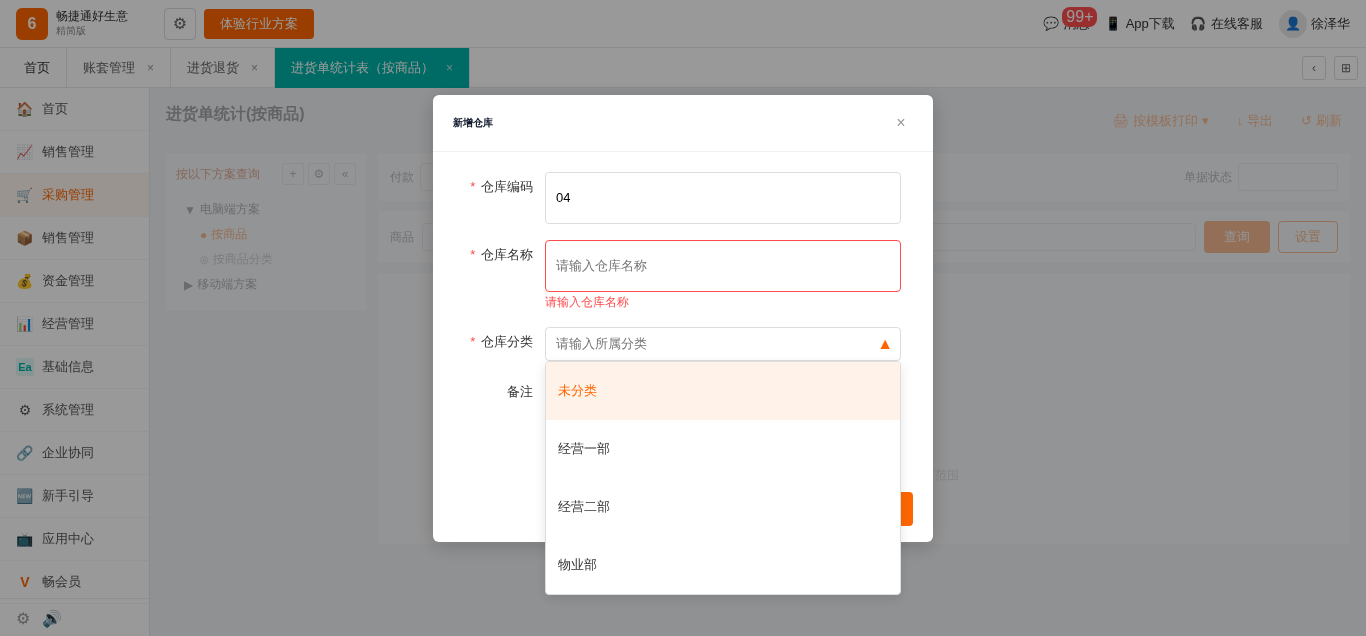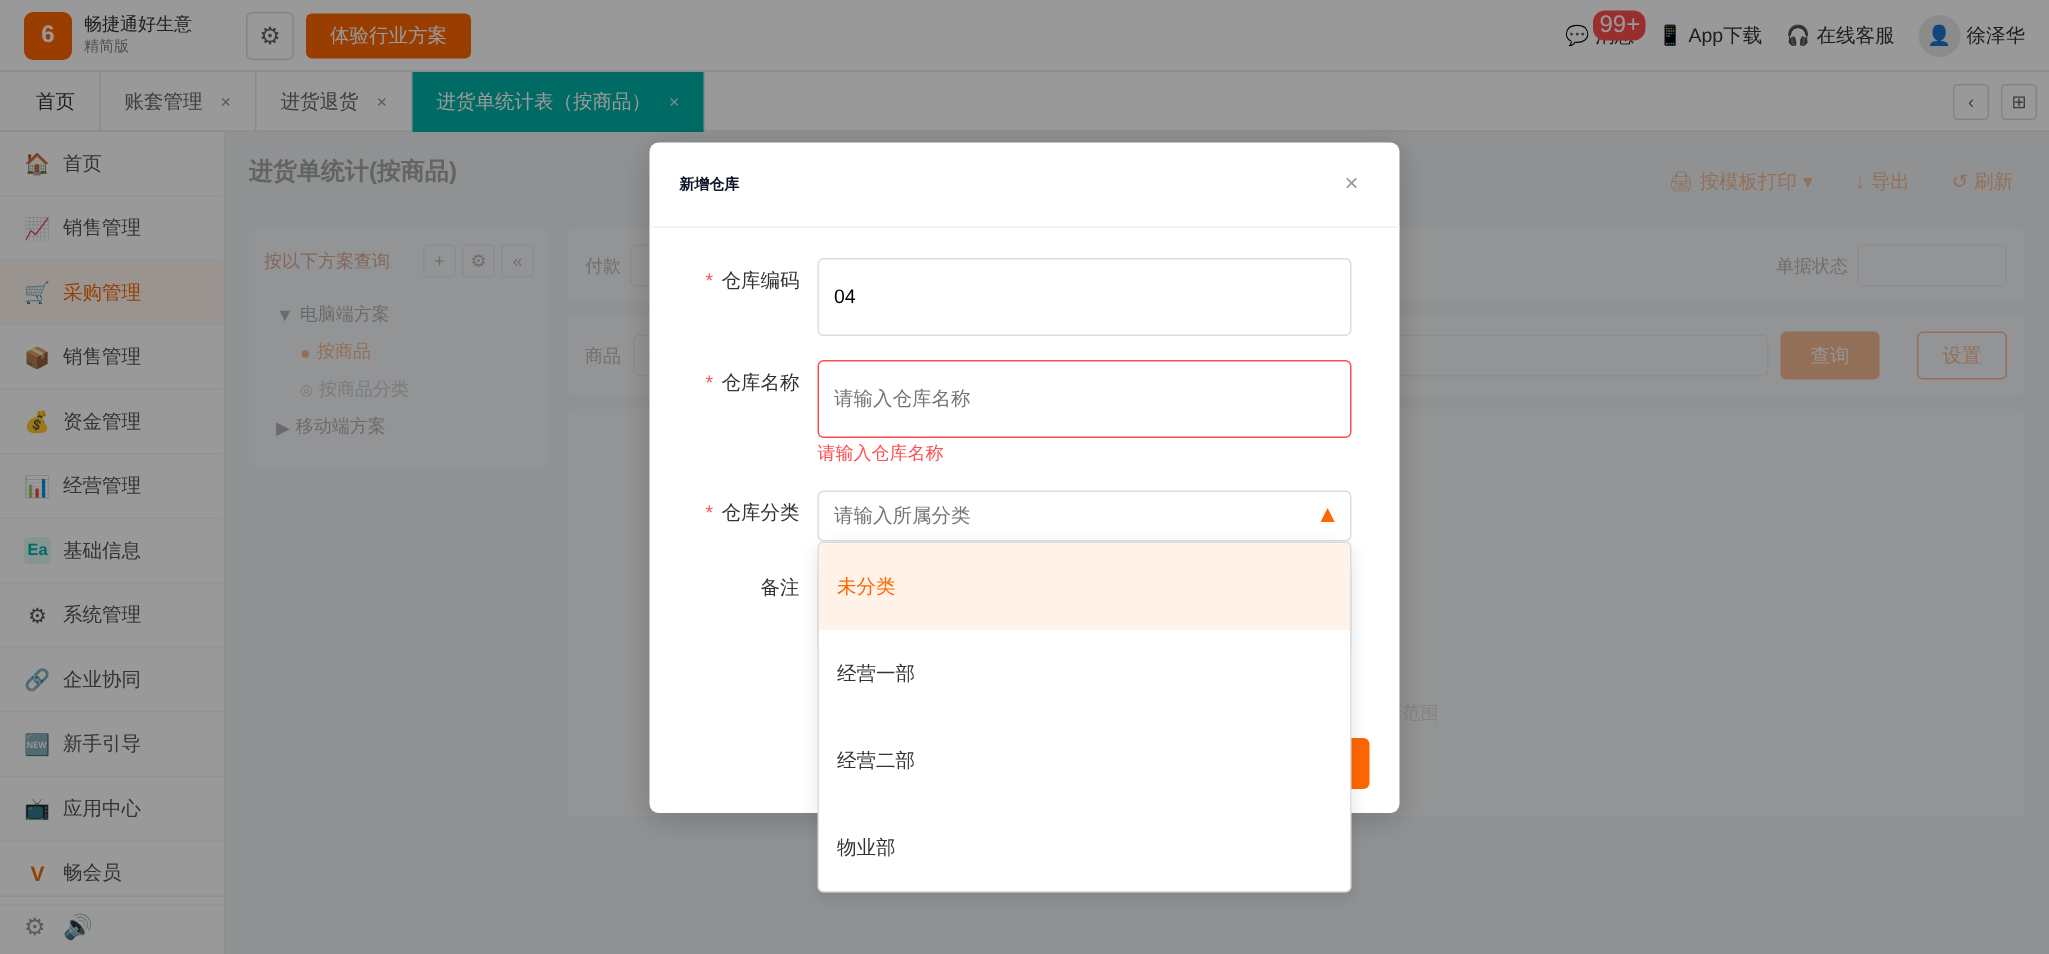--- a/index.html
+++ b/index.html
@@ -672,21 +672,21 @@
             <select class="field-select"></select>
           </div>
         </div>
         <div style="background:#fff;border-radius:4px;padding:10px 12px;display:flex;gap:8px;align-items:center;">
           <div class="field-group">
             <span class="field-label">商品</span>
           </div>
           <div style="flex:1;border:1px solid #ddd;border-radius:4px;height:28px;display:flex;align-items:center;padding:0 8px;">
             <span style="color:#bbb;font-size:12px;">···</span>
           </div>
-          <div style="margin-left:auto;display:flex;gap:25px;">
+          <div style="margin-left:auto;display:flex;gap:8px;">
             <button class="query-btn">查询</button>
             <button class="setting-btn">设置</button>
           </div>
         </div>
 
         <div class="empty-state" style="padding:60px 20px;text-align:center;">
           <div style="margin:0 auto 16px;width:100px;height:80px;position:relative;">
             <div style="width:80px;height:60px;background:#f5e6d0;border-radius:8px;margin:0 auto;position:relative;display:flex;align-items:center;justify-content:center;">
               <div style="width:50px;height:40px;background:#e8c99a;border-radius:4px;"></div>
             </div>

